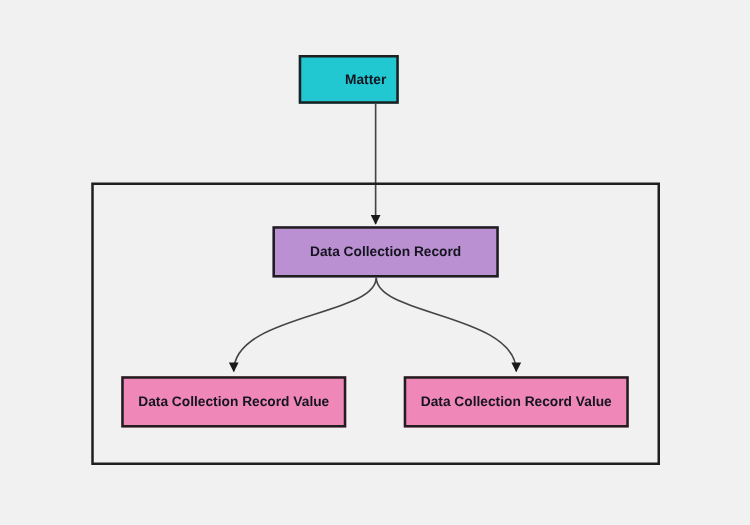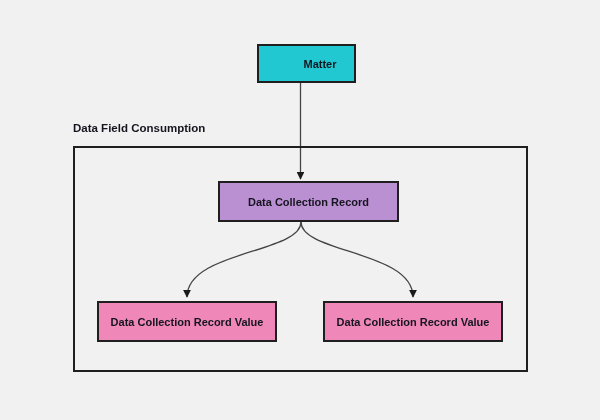--- a/index.html
+++ b/index.html
@@ -58,22 +58,22 @@
     display: flex;
     align-items: center;
     justify-content: center;
     text-align: center;
     font-size: 11px;
     font-weight: bold;
     color: var(--text, #15151f);
     cursor: default;
   }
   .node-matter {
-    left: 257px; top: 44px;
-    width: 99px; height: 39px;
+    left: 239px; top: 44px;
+    width: 80px; height: 39px;
     background: var(--matter-fill, #21c8d2);
     padding-left: 27px;
   }
   .node-record {
     left: 218px; top: 181px;
     width: 181px; height: 41px;
     background: var(--record-fill, #bb90d3);
   }
   .node-value-1 {
     left: 97px; top: 301px;
@@ -95,21 +95,20 @@
     <defs>
       <marker id="arrow" viewBox="0 0 10 10" refX="9" refY="5" markerWidth="9" markerHeight="6" orient="auto">
         <path class="arrowhead" d="M0,0 L10,5 L0,10 Z"></path>
       </marker>
     </defs>
     <path class="edge" d="M300.5,83 L300.5,179" marker-end="url(#arrow)"></path>
     <path class="edge" d="M301,222 C301,253 187,251 187,297" marker-end="url(#arrow)"></path>
     <path class="edge" d="M301,222 C301,253 413,251 413,297" marker-end="url(#arrow)"></path>
   </svg>
 
-  <div class="group-label">Data Field Consumption</div>
 
   <div class="group-box"></div>
 
   <div class="node node-matter">
     <span>Matter</span>
   </div>
 
   <div class="node node-record">
     <span>Data Collection Record</span>
   </div>

